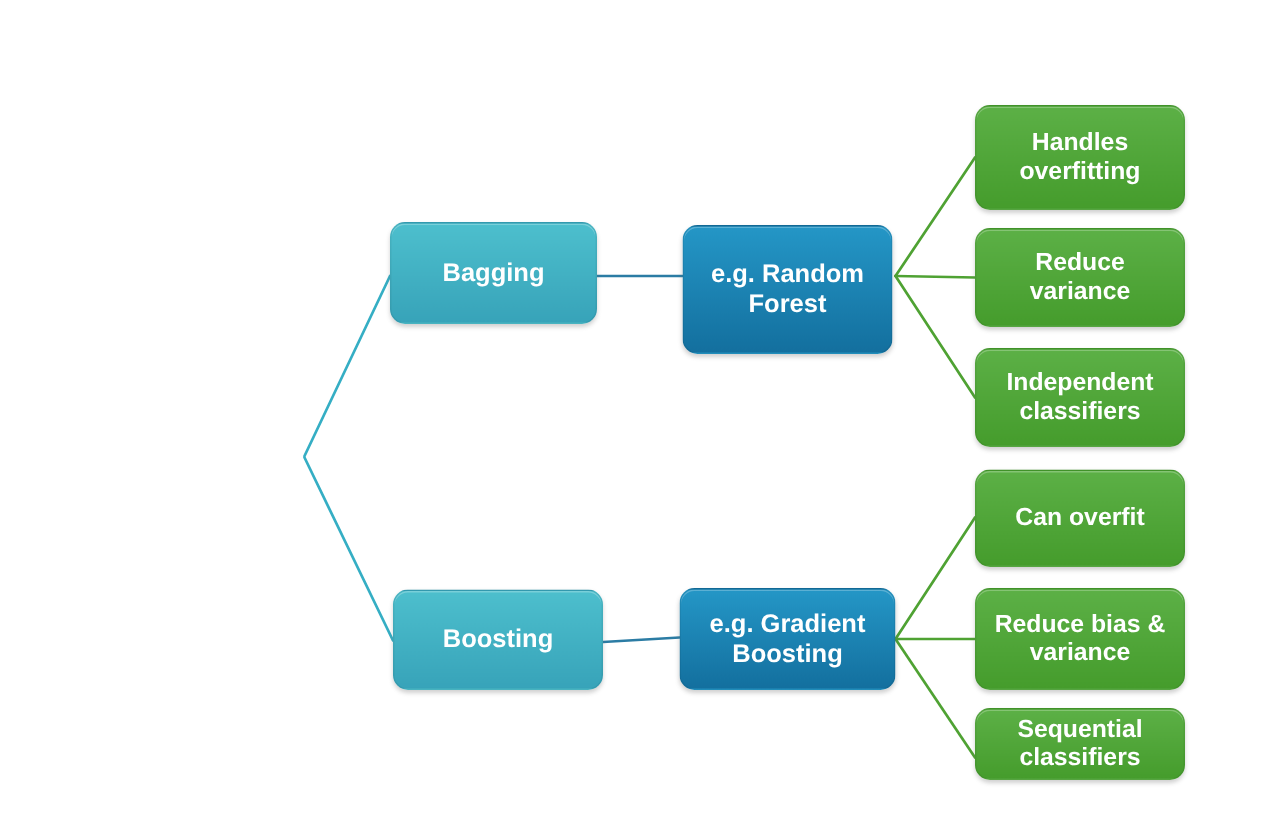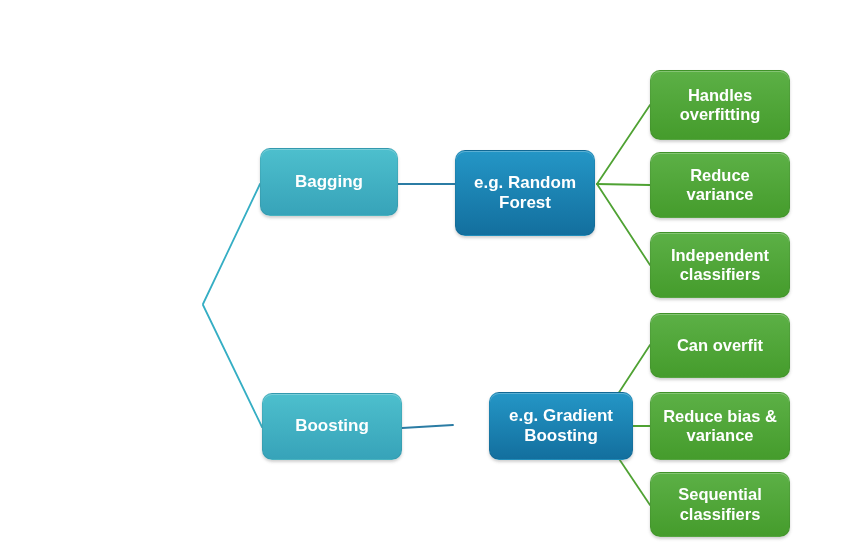--- a/index.html
+++ b/index.html
@@ -51,32 +51,32 @@
     background: linear-gradient(#4dbfcd, #37a3b9);
     font-size: 17px;
   }
   .node-bagging  { left: 260px; top: 148px; width: 138px; height: 68px; }
   .node-boosting { left: 262px; top: 393px; width: 140px; height: 67px; text-align: center; }
   .node-example {
     background: linear-gradient(#2496c6, #136f9e);
     font-size: 17px;
   }
   .node-rf { left: 455px; top: 150px; width: 140px; height: 86px; }
-  .node-gb { left: 453px; top: 392px; width: 144px; height: 68px; margin-left: 36px; }
+  .node-gb { left: 453px; top: 392px; width: 144px; height: 68px; }
   .node-leaf {
     left: 650px; width: 140px;
     background: linear-gradient(#5cb046, #459c2c);
     font-size: 16.5px;
   }
   .leaf-1 { top: 70px;  height: 70px; }
   .leaf-2 { top: 152px; height: 66px; }
   .leaf-3 { top: 232px; height: 66px; }
   .leaf-4 { top: 313px; height: 65px; justify-content: center; }
   .leaf-5 { top: 392px; height: 68px; }
-  .leaf-6 { top: 472px; height: 65px; }
+  .leaf-6 { top: 472px; height: 48px; }
 </style>
 </head>
 <body>
 
 <div id="canvas">
 
   <svg id="wires" xmlns="http://www.w3.org/2000/svg">
     <line x1="203" y1="304" x2="260" y2="184" stroke="#35aec4"></line>
     <line x1="203" y1="305" x2="262" y2="427" stroke="#35aec4"></line>
 

